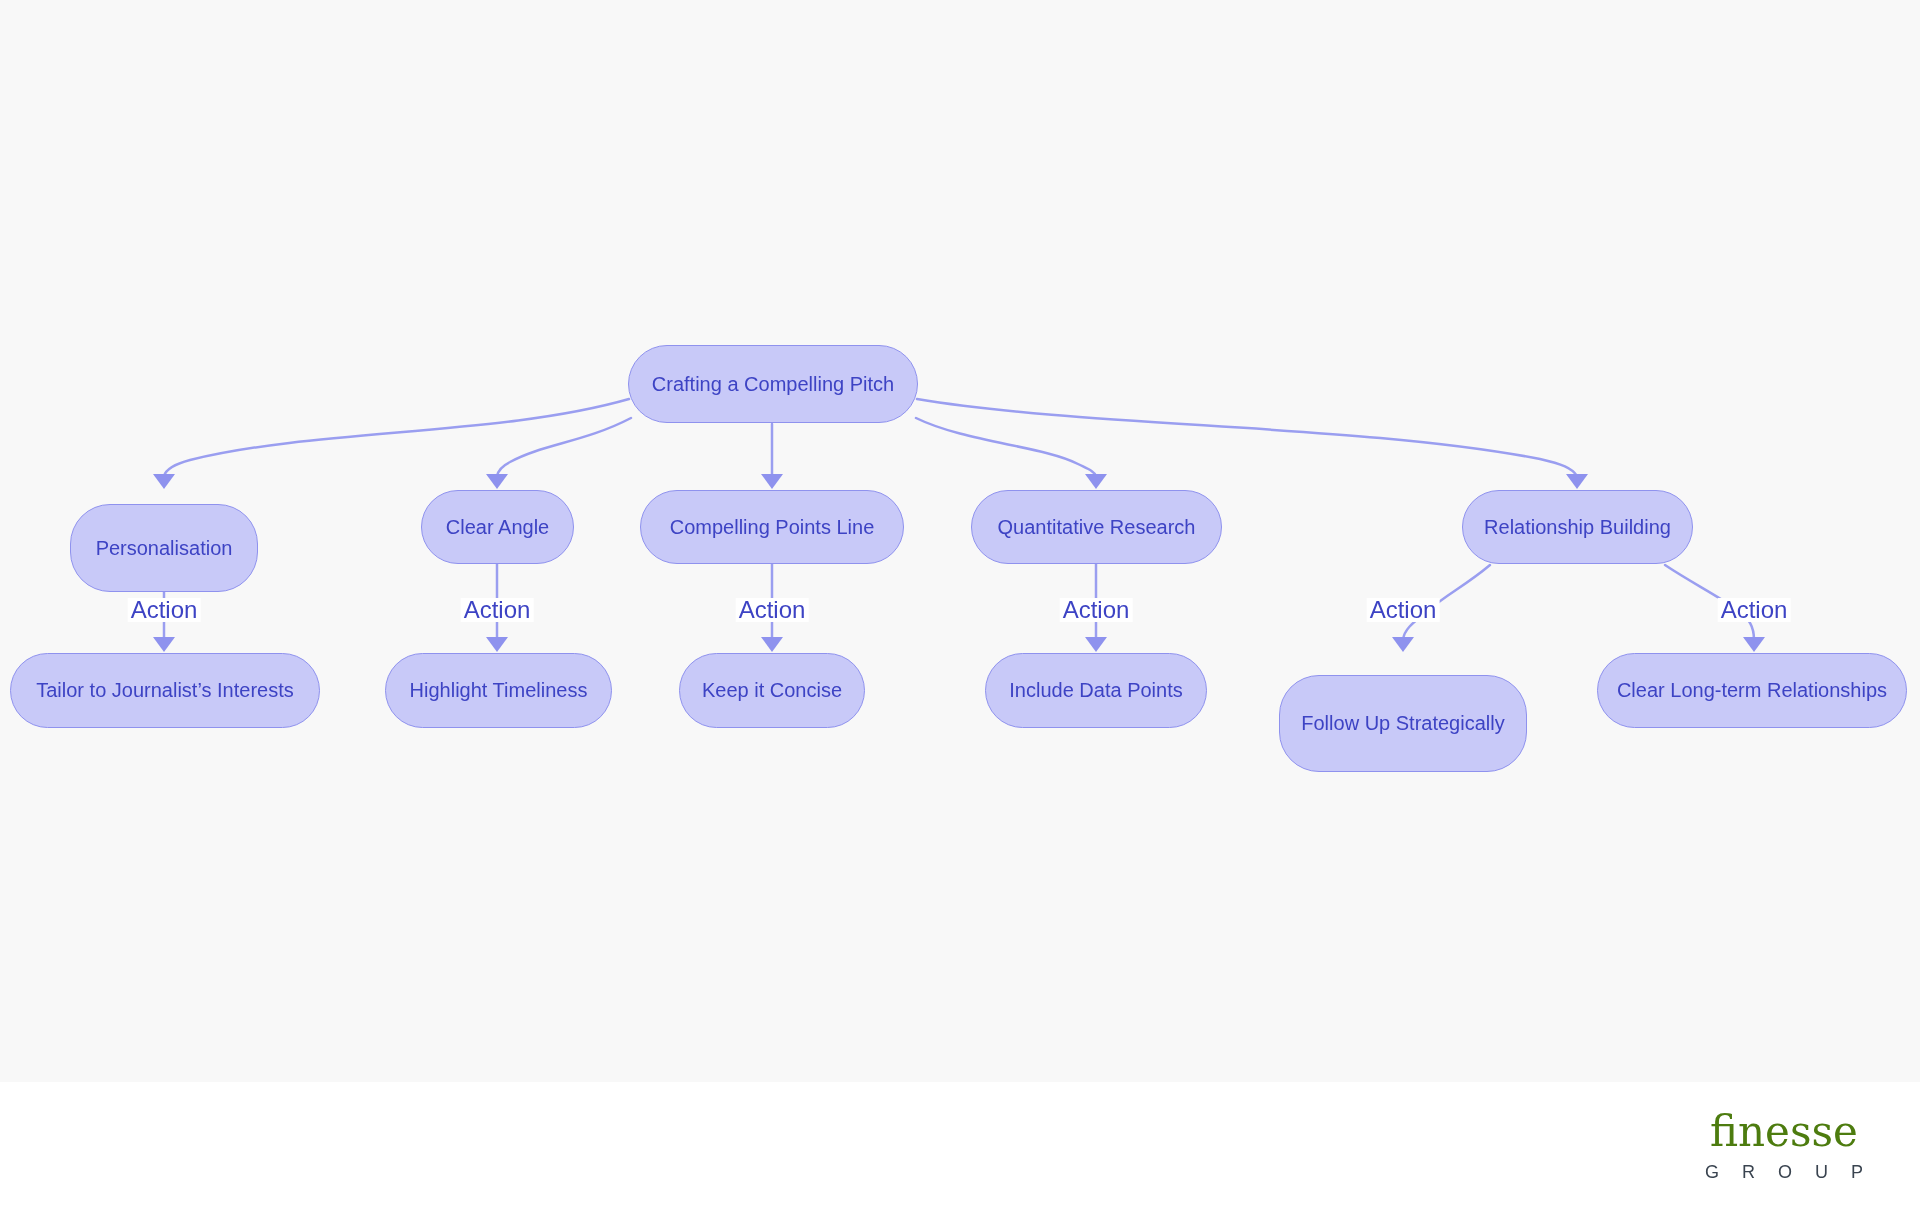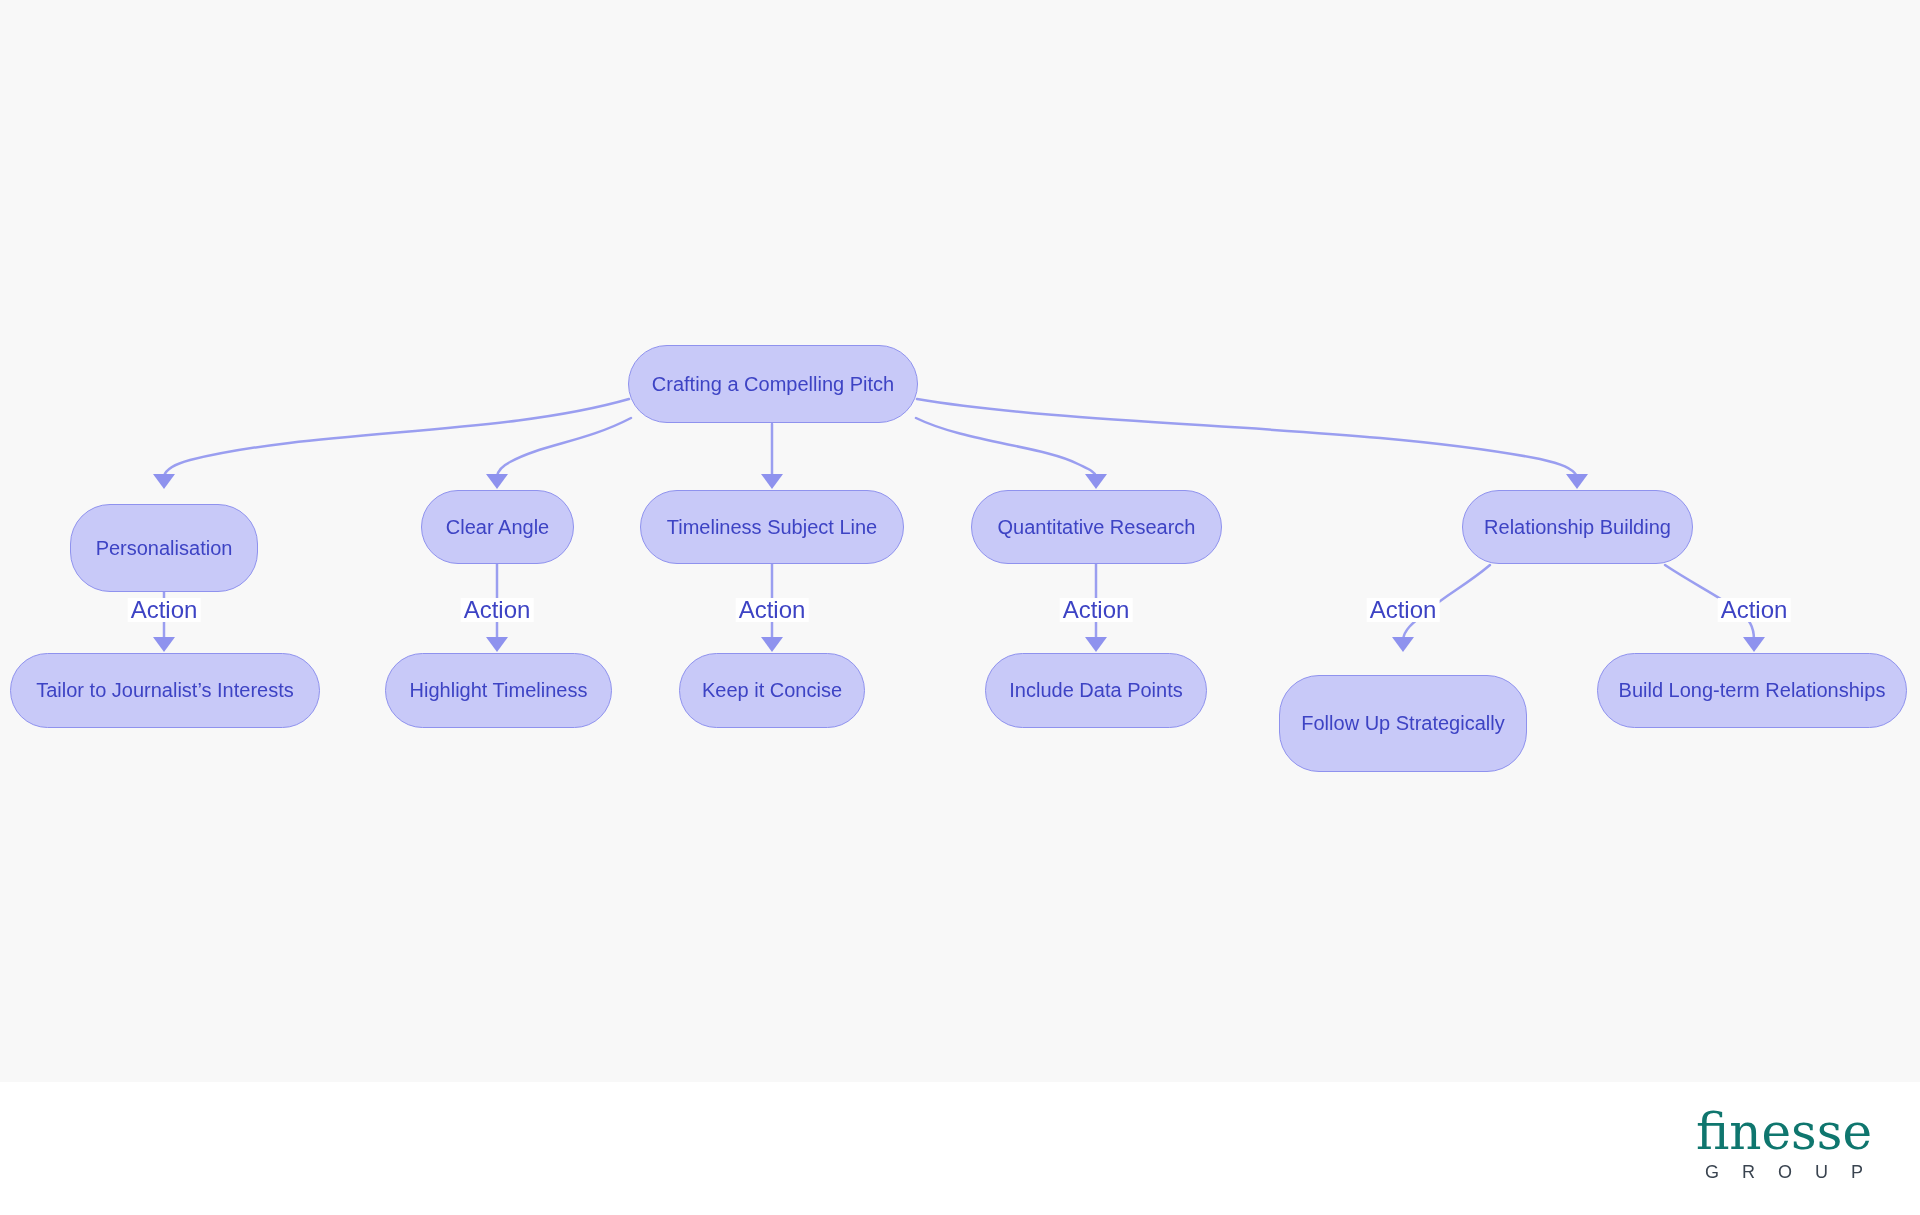--- a/index.html
+++ b/index.html
@@ -81,23 +81,23 @@
     background: #ffffff;
   }
   .brand {
     position: absolute;
     right: 48px;
     top: 24px;
     text-align: center;
   }
   .brand-wordmark {
     font-family: "DejaVu Serif", serif;
-    font-size: 50px;
+    font-size: 42px;
     line-height: 52px;
-    color: #0f766e;
+    color: #4d7c0f;
     letter-spacing: 0px;
   }
   .brand-subtitle {
     margin-top: 4px;
     font-size: 18px;
     letter-spacing: 9px;
     text-indent: 9px;
     color: #3a4450;
   }
 </style>
@@ -132,30 +132,30 @@
     <polygon class="arrowhead" points="761,637 783,637 772,652"></polygon>
     <polygon class="arrowhead" points="1085,637 1107,637 1096,652"></polygon>
     <polygon class="arrowhead" points="1392,637 1414,637 1403,652"></polygon>
     <polygon class="arrowhead" points="1743,637 1765,637 1754,652"></polygon>
   </svg>
 
   <div class="node node-root">Crafting a Compelling Pitch</div>
 
   <div class="node node-personalisation">Personalisation</div>
   <div class="node node-clear-angle">Clear Angle</div>
-  <div class="node node-subject-line">Timeliness Subject Line</div>
+  <div class="node node-subject-line">Compelling Points Line</div>
   <div class="node node-quant-research">Quantitative Research</div>
   <div class="node node-relationship">Relationship Building</div>
 
   <div class="node node-tailor">Tailor to Journalist’s Interests</div>
   <div class="node node-timeliness">Highlight Timeliness</div>
   <div class="node node-concise">Keep it Concise</div>
   <div class="node node-data-points">Include Data Points</div>
   <div class="node node-follow-up">Follow Up Strategically</div>
-  <div class="node node-long-term">Build Long-term Relationships</div>
+  <div class="node node-long-term">Clear Long-term Relationships</div>
 
   <span class="edge-label edge-label-1">Action</span>
   <span class="edge-label edge-label-2">Action</span>
   <span class="edge-label edge-label-3">Action</span>
   <span class="edge-label edge-label-4">Action</span>
   <span class="edge-label edge-label-5">Action</span>
   <span class="edge-label edge-label-6">Action</span>
 
   <div class="footer">
     <div class="brand">

